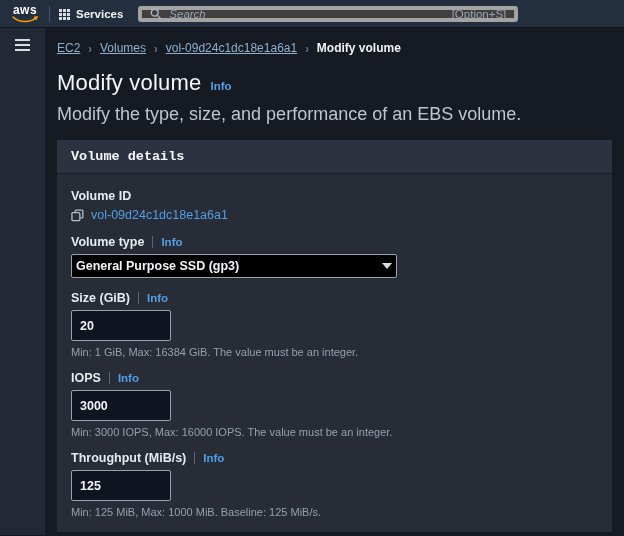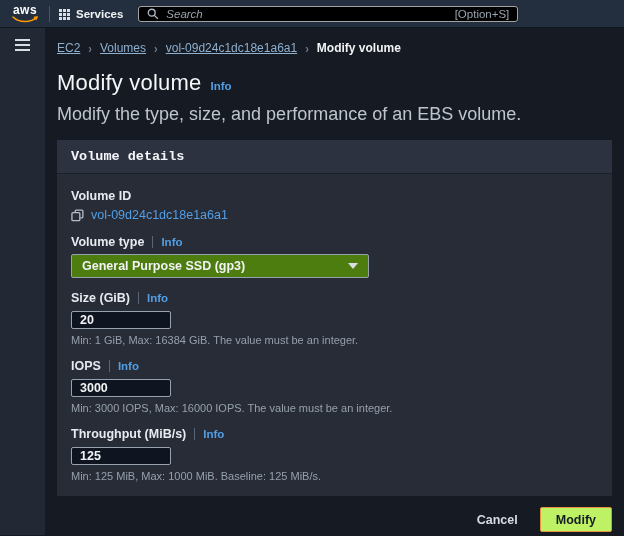--- a/index.html
+++ b/index.html
@@ -15,22 +15,22 @@
     padding:0 10px; gap:9px; border-bottom:1px solid #10151c;
   }
   .aws-logo { display:flex; flex-direction:column; align-items:center; width:30px; }
   .aws-logo .aws-text { color:#fff; font-weight:700; font-size:12px; line-height:11px; letter-spacing:0.5px; }
   .tb-divider { width:1px; height:16px; background:#46556a; }
   .services { display:flex; align-items:flex-end; gap:6px; cursor:pointer; }
   .grid-icon { display:grid; grid-template-columns:repeat(3,3px); grid-gap:1px; }
   .grid-icon i { width:3px; height:3px; background:#d9dee4; }
   .services-label { color:#f1f3f5; font-size:11.5px; font-weight:700; }
   .searchbox {
-    margin-left:6px; width:380px; height:16px; background:#000000;
-    border:1px solid #a3a3a3; border-radius:3px;
+    margin-left:6px; width:380px; height:16px; background:#404040;
+    border:4px solid #a3a3a3; border-radius:3px;
     display:flex; align-items:center; padding:0 8px; gap:7px;
   }
   .search-placeholder { flex:1; color:#98a3b0; font-size:11.5px; font-style:italic; }
   .search-shortcut { color:#98a3b0; font-size:11.5px; }
 
   
   .layout { display:flex; height:507px; }
   .sidebar { width:45px; background:#232934; padding-top:11px; display:flex; justify-content:center; align-items:flex-start; }
   .hamburger { display:flex; flex-direction:column; gap:3px; cursor:pointer; }
   .hamburger i { width:15px; height:2px; background:#d9dee4; display:block; }
@@ -57,28 +57,28 @@
   }
   .panel-body { padding:15px 14px 12px 14px; }
   .field { margin-bottom:13px; }
   .label-row { display:flex; align-items:center; gap:8px; margin-bottom:5px; }
   .field-label { font-size:12.5px; font-weight:700; color:#e6ebf0; }
   .info-sep { width:1px; height:12px; background:#5a6576; }
   .id-row { display:flex; align-items:center; gap:7px; margin-top:2px; }
   .copy-icon { cursor:pointer; display:flex; }
   .id-link { color:#539fe5; font-size:12.5px; cursor:pointer; }
   .select {
-    width:298px; height:24px; background:#4d7c0f; border:1px solid #97a2b1;
+    width:326px; height:24px; background:#000000; border:1px solid #97a2b1;
     border-radius:2px; display:flex; align-items:center; justify-content:space-between;
-    padding:0 10px; cursor:pointer;
+    padding:0 4px; cursor:pointer;
   }
   .select-value { color:#f1f3f5; font-size:12.5px; font-weight:700; }
   .caret-down { width:0; height:0; border-left:5px solid transparent; border-right:5px solid transparent; border-top:6px solid #d9dee4; }
   input.num {
-    width:100px; height:18px; background:#0f1520; border:1px solid #97a2b1;
+    width:100px; height:31px; background:#0f1520; border:1px solid #97a2b1;
     border-radius:2px; color:#f1f3f5; font-size:12.5px; font-weight:700;
     padding:0 8px; font-family:"Liberation Sans", sans-serif;
   }
   .hint { margin-top:5px; font-size:11px; color:#96a0ac; }
 
   
   .footer-actions {
     display:flex; justify-content:flex-end; align-items:center;
     gap:20px; margin-top:11px; padding-bottom:8px;
   }

